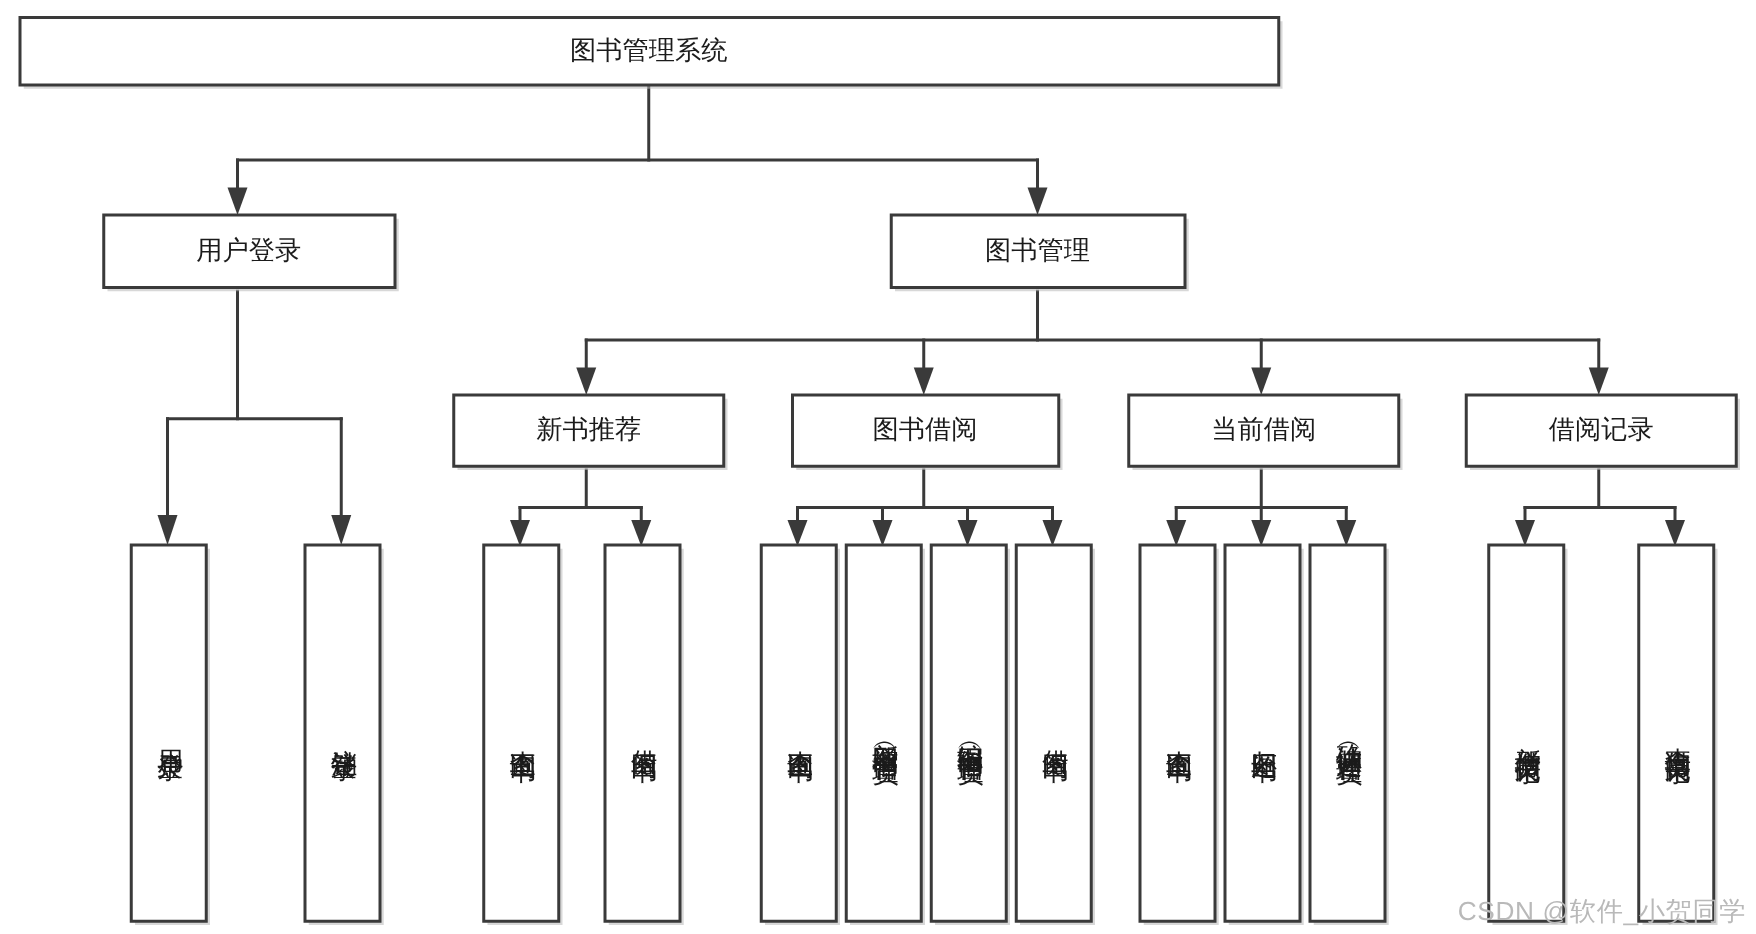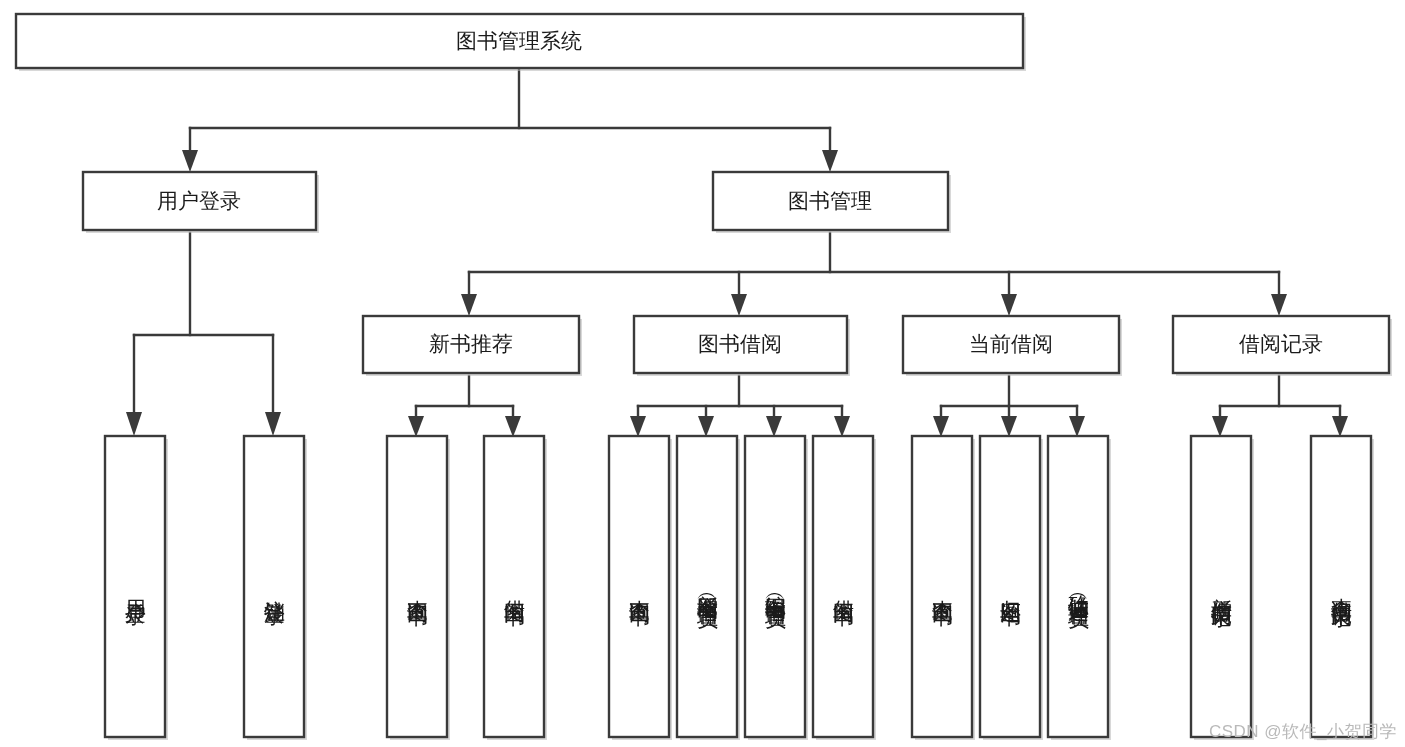--- a/index.html
+++ b/index.html
@@ -66,21 +66,21 @@
     letter-spacing: 2px;
     color: #1b1b1b;
     pointer-events: none;
     user-select: none;
   }
   .watermark {
     position: absolute;
     right: 8px;
     bottom: 4px;
     font-family: "Liberation Sans", "DejaVu Sans", sans-serif;
-    font-size: 17px;
+    font-size: 21px;
     color: #b9b9b9;
     letter-spacing: 0.5px;
     white-space: nowrap;
     margin-top: 35px;
   }
 </style>
 </head>
 <body>
 
 <div id="diagram-root">

